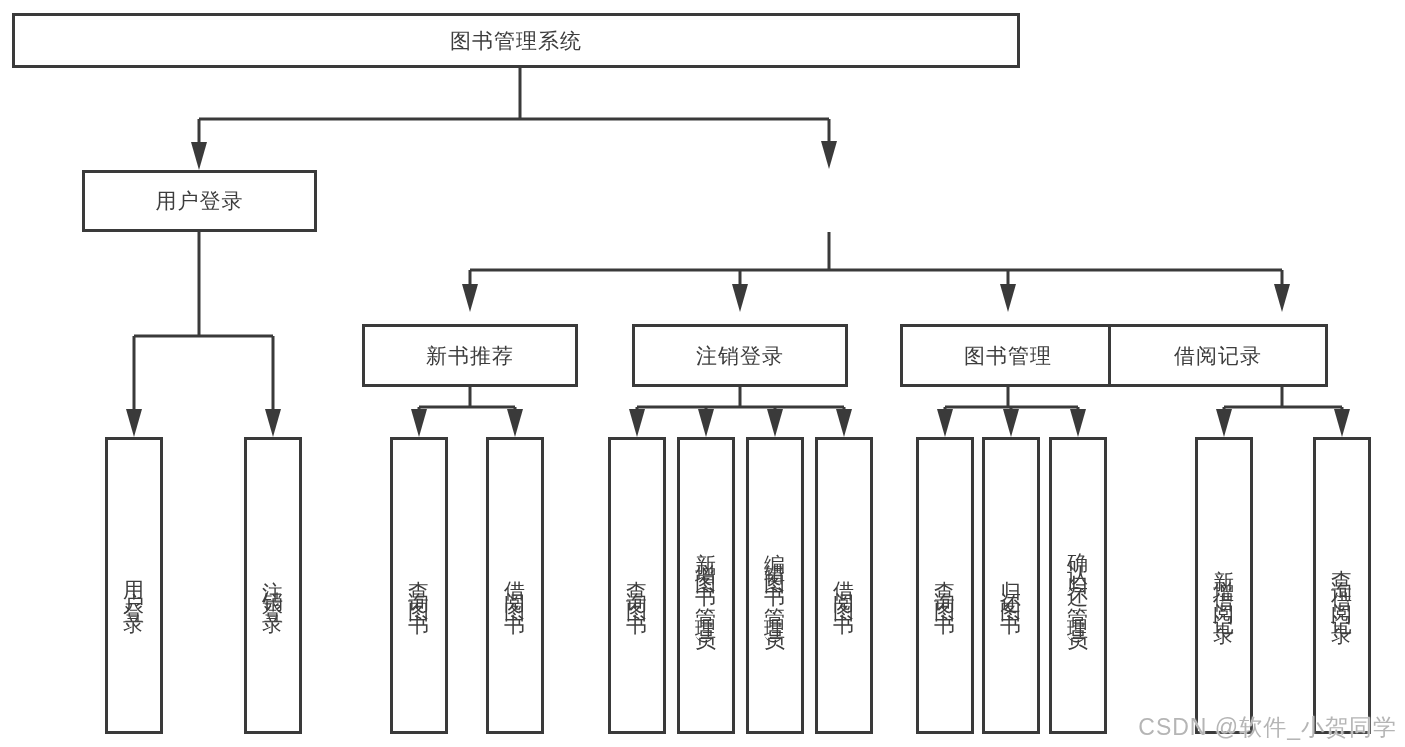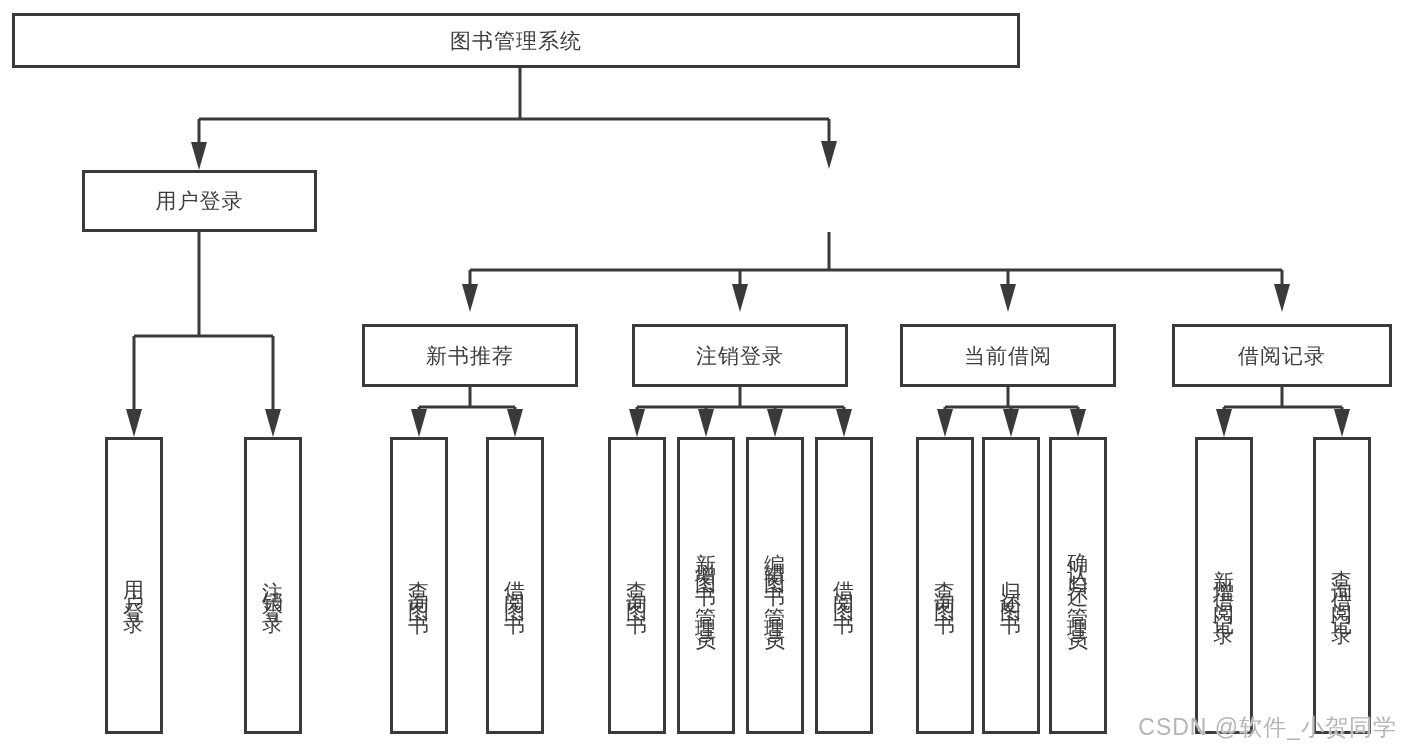--- a/index.html
+++ b/index.html
@@ -24,21 +24,21 @@
   
   #root-box{left:12px;top:13px;width:1008px;height:55px;}
   
   #n-user-login{left:82px;top:170px;width:235px;height:62px;}
   #n-book-mgmt{left:712px;top:169px;width:235px;height:63px;}
   
   .l3{top:312px;height:63px;width:216px;margin-top:12px;}
   #n-recommend{left:362px;}
   #n-borrow{left:632px;}
   #n-current{left:900px;}
-  #n-records{left:1172px;width:220px;}
+  #n-records{left:1108px;width:220px;}
   
   .l4{top:437px;height:297px;width:58px;}
   #lf-ulogin{left:105px;}
   #lf-logout{left:244px;}
   #lf-query1{left:390px;}
   #lf-borrow1{left:486px;}
   #lf-query2{left:608px;}
   #lf-add-admin{left:677px;}
   #lf-edit-admin{left:746px;}
   #lf-borrow2{left:815px;}
@@ -106,21 +106,21 @@
     <span class="hlabel">用户登录</span>
   </div>
 
   <div class="box l3" id="n-recommend">
     <span class="hlabel">新书推荐</span>
   </div>
   <div class="box l3" id="n-borrow">
     <span class="hlabel">注销登录</span>
   </div>
   <div class="box l3" id="n-current">
-    <span class="hlabel">当前借阅</span>
+    <span class="hlabel">图书管理</span>
   </div>
   <div class="box l3" id="n-records">
     <span class="hlabel">借阅记录</span>
   </div>
 
   <div class="box l4 vnode" id="lf-ulogin">
     <span>用户登录</span>
   </div>
   <div class="box l4 vnode" id="lf-logout">
     <span>注销登录</span>

